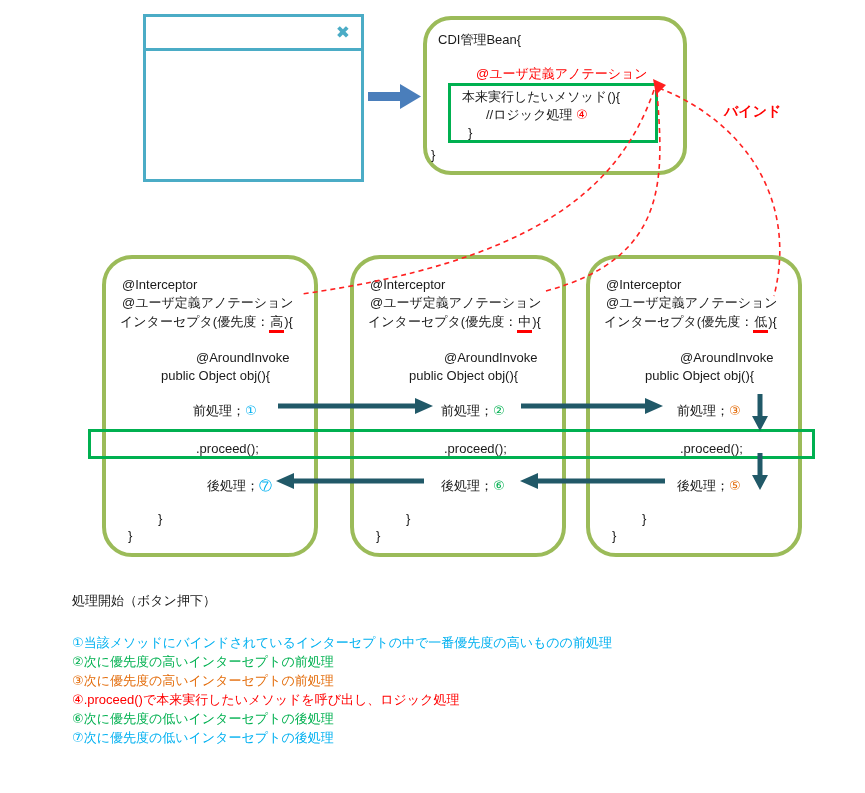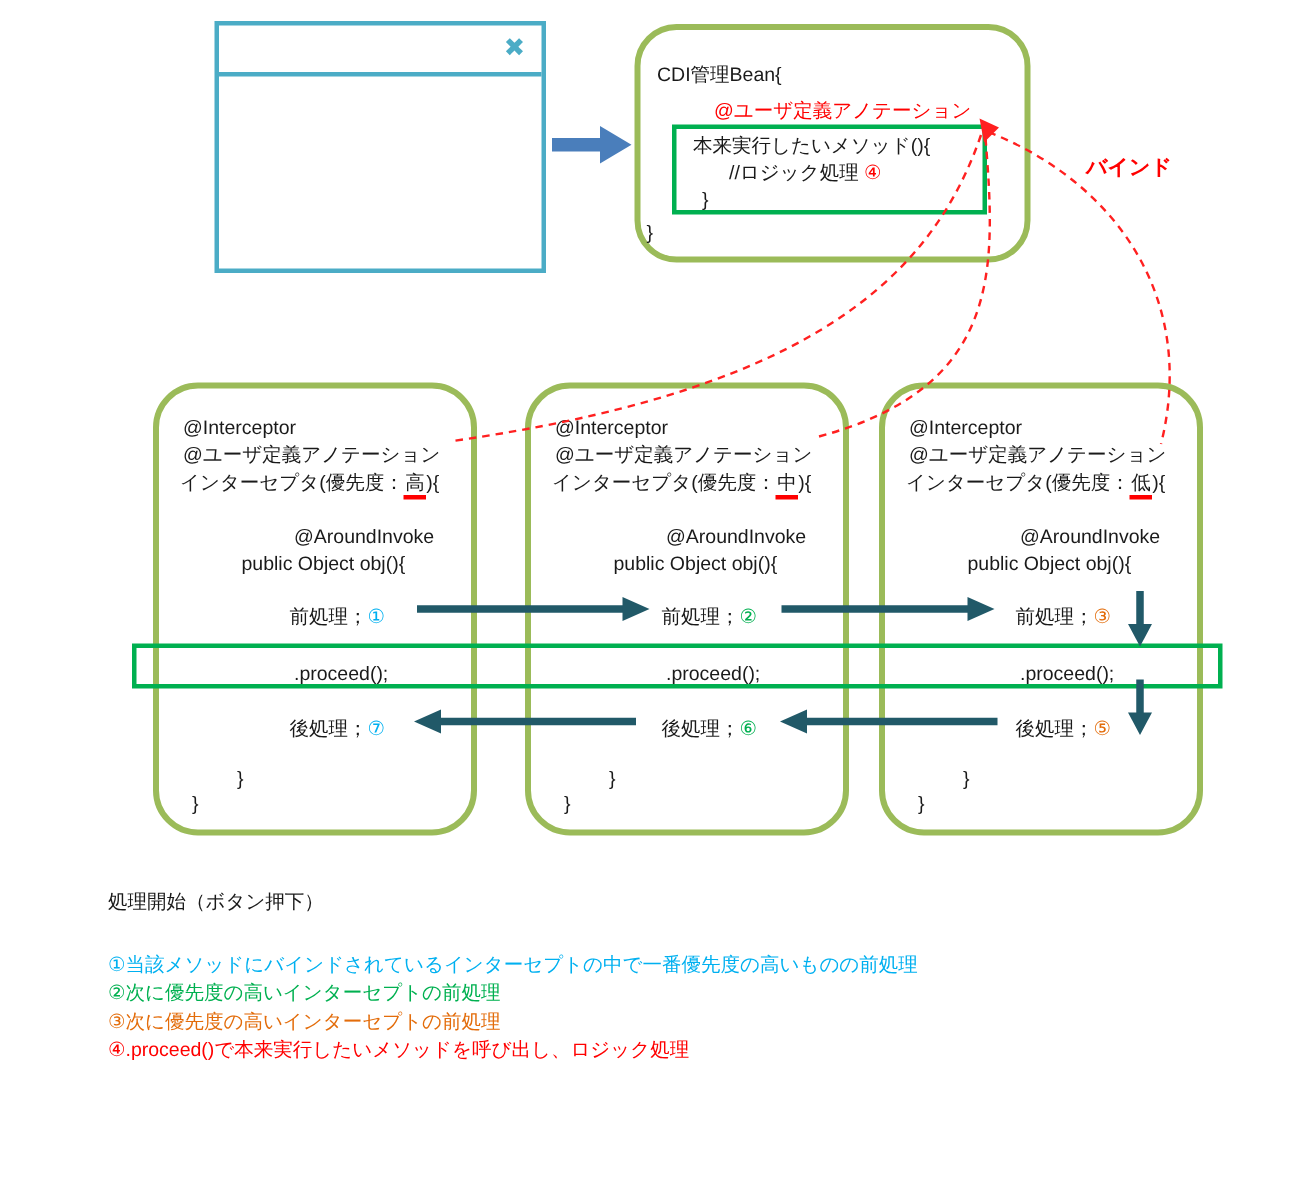--- a/index.html
+++ b/index.html
@@ -47,39 +47,39 @@
 
 <div id="canvas">
 
   <div class="abs win">
     <div class="win-title">
       <span class="win-close">✖</span>
     </div>
   </div>
 
   <div class="abs bean"></div>
-  <div class="abs t13" style="left:438px;top:42px;z-index:12;text-align:right;">CDI管理Bean{</div>
+  <div class="abs t13" style="left:438px;top:32px;z-index:12;text-align:right;">CDI管理Bean{</div>
   <div class="abs t13 red" style="left:476px;top:66px;z-index:13;">@ユーザ定義アノテーション</div>
   <div class="abs method-box"></div>
   <div class="abs t13" style="left:462px;top:89px;z-index:13;">本来実行したいメソッド(){</div>
   <div class="abs t13" style="left:486px;top:107px;z-index:13;"><span>//ロジック処理 </span><span class="c-red">④</span></div>
   <div class="abs t13" style="left:468px;top:125px;z-index:13;">}</div>
   <div class="abs t13" style="left:431px;top:147px;z-index:13;">}</div>
 
   <div class="abs red bold" style="left:724px;top:103px;font-size:14px;z-index:13;">バインド</div>
 
   <div class="abs ibox" style="left:102px;">
     <div class="row" style="left:16px;top:18px;">@Interceptor</div>
     <div class="row red" style="left:16px;top:36px;">@ユーザ定義アノテーション</div>
     <div class="row" style="left:14px;top:55px;"><span>インターセプタ(優先度：</span><span class="pri">高</span><span>){</span></div>
     <div class="row" style="left:90px;top:91px;">@AroundInvoke</div>
     <div class="row" style="left:55px;top:109px;">public Object obj(){</div>
     <div class="row" style="left:87px;top:144px;"><span>前処理；</span><span class="num c-blue">①</span></div>
     <div class="row" style="left:90px;top:182px;">.proceed();</div>
-    <div class="row" style="left:87px;top:219px;"><span>後処理；</span><span class="num c-blue">⑦</span></div>
+    <div class="row" style="left:101px;top:219px;font-family:Liberation Serif, serif;"><span>後処理；</span><span class="num c-blue">⑦</span></div>
     <div class="row" style="left:52px;top:252px;">}</div>
     <div class="row" style="left:22px;top:269px;">}</div>
   </div>
 
   <div class="abs ibox" style="left:350px;">
     <div class="row" style="left:16px;top:18px;">@Interceptor</div>
     <div class="row red" style="left:16px;top:36px;">@ユーザ定義アノテーション</div>
     <div class="row" style="left:14px;top:55px;"><span>インターセプタ(優先度：</span><span class="pri">中</span><span>){</span></div>
     <div class="row" style="left:90px;top:91px;">@AroundInvoke</div>
     <div class="row" style="left:55px;top:109px;">public Object obj(){</div>
@@ -129,15 +129,17 @@
     <line x1="424" y1="481" x2="293" y2="481" stroke="#215968" stroke-width="5"></line>
     <polygon points="294,473 276,481 294,489" fill="#215968"></polygon>
   </svg>
 
   <div class="abs notes-title">処理開始（ボタン押下）</div>
   <div class="abs notes">
     <div class="c-blue">①当該メソッドにバインドされているインターセプトの中で一番優先度の高いものの前処理</div>
     <div class="c-green">②次に優先度の高いインターセプトの前処理</div>
     <div class="c-orange">③次に優先度の高いインターセプトの前処理</div>
     <div class="c-red">④.proceed()で本来実行したいメソッドを呼び出し、ロジック処理</div>
+    <div class="c-green">⑥次に優先度の低いインターセプトの後処理</div>
+    <div class="c-blue">⑦次に優先度の低いインターセプトの後処理</div>
   </div>
 
 </div>
 
 </body></html>

